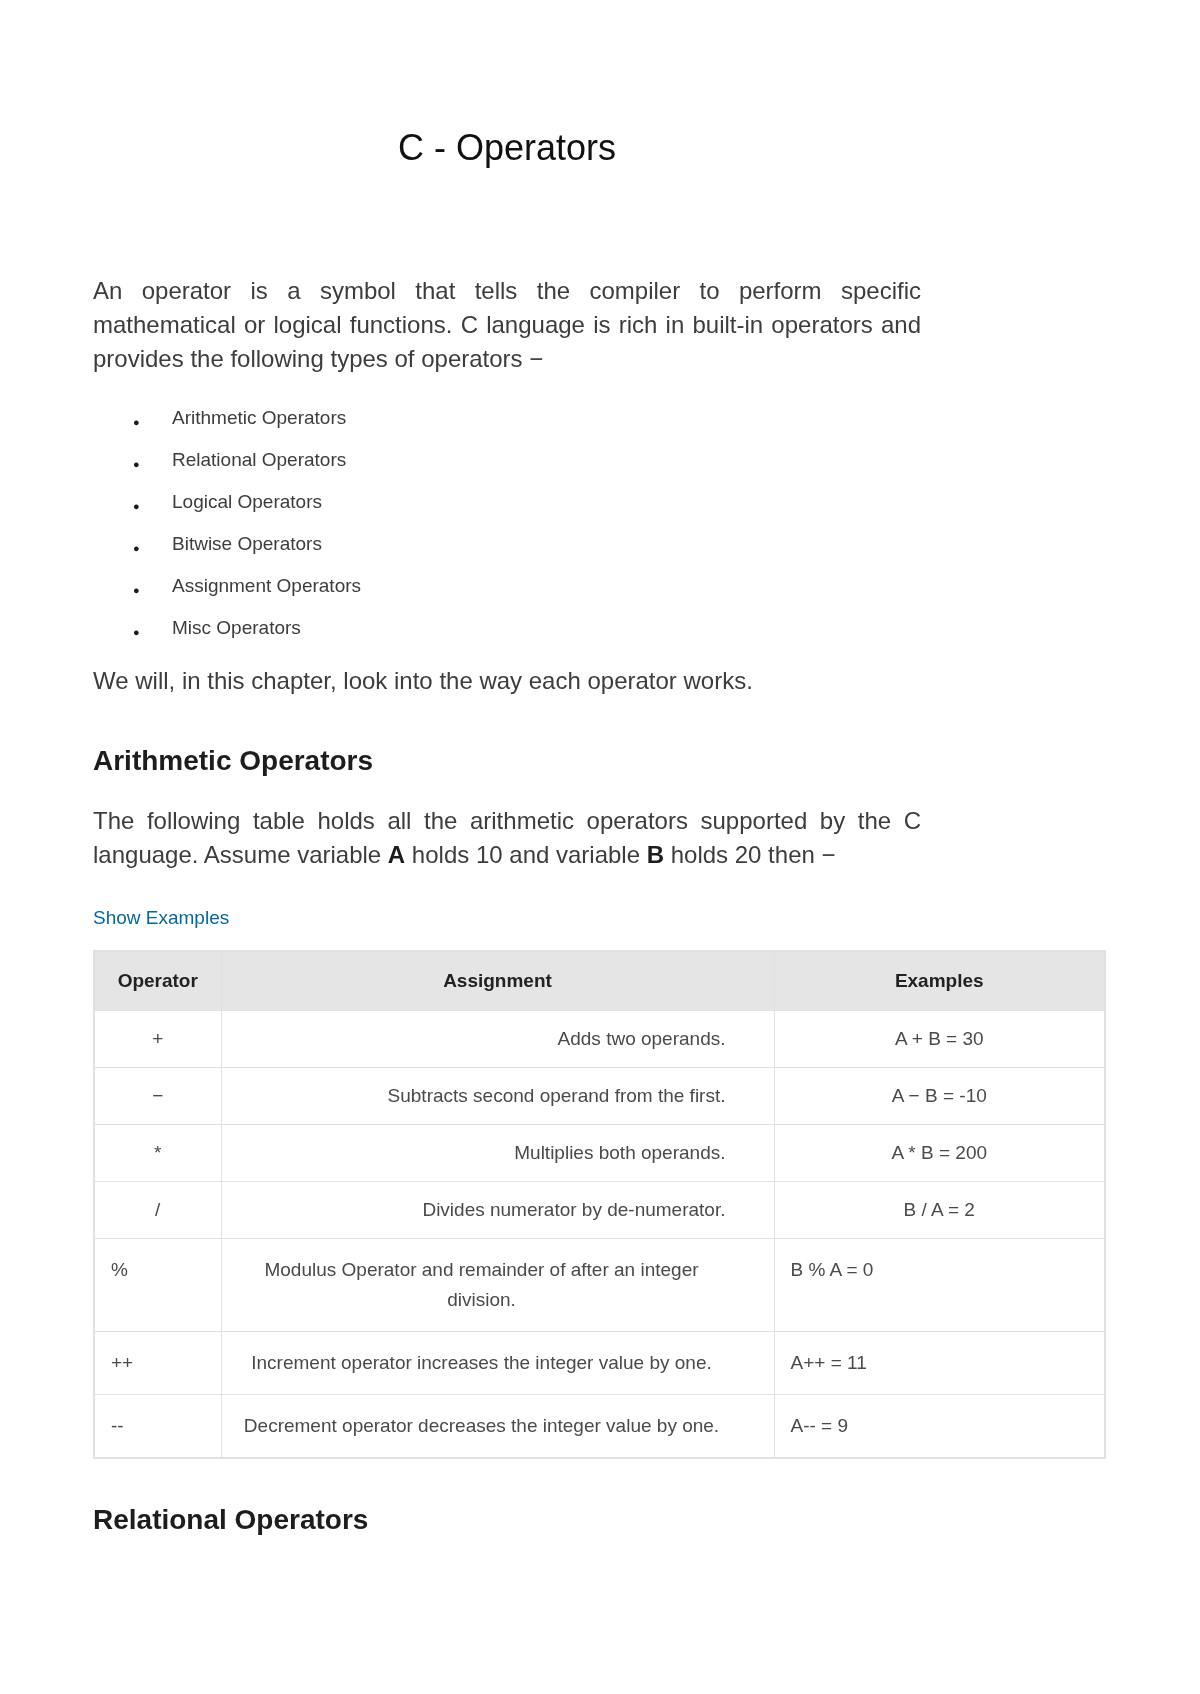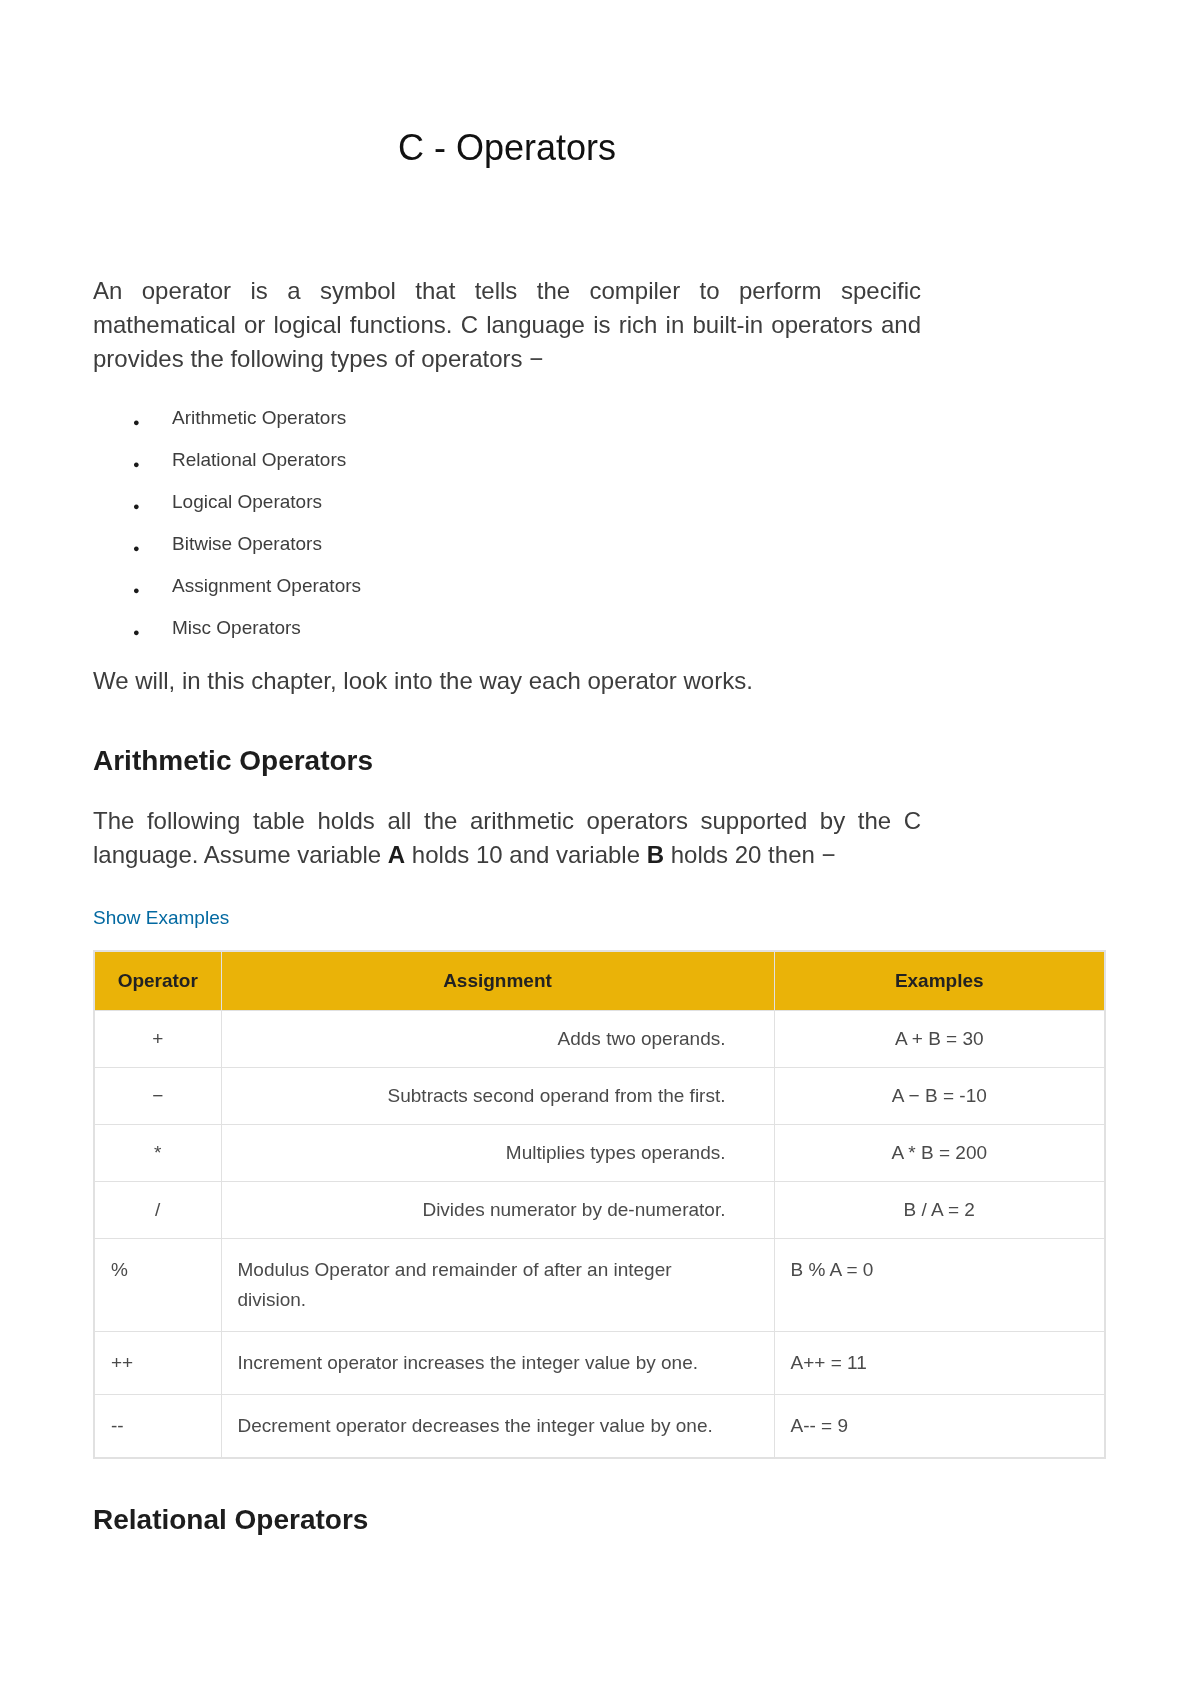--- a/index.html
+++ b/index.html
@@ -84,33 +84,33 @@
   .op-table col.c-description { width: 553px; }
   .op-table col.c-example { width: 331px; }
   .op-table th {
     border: 1px solid #e1e1e1;
     font-size: 19px;
     font-weight: 700;
     line-height: 30px;
     color: #222222;
     text-align: center;
     padding: 14px 16px;
-    background: #eab308;
+    background: #e5e5e5;
     margin-top: 32px;
   }
   .op-table td {
     border: 1px solid #e1e1e1;
     font-size: 19px;
     line-height: 30px;
     color: #4a4a4a;
     padding: 13px 16px;
     background: #ffffff;
   }
   .op-table td.desc-cell {
-    text-align: left;
+    text-align: center;
     padding-right: 48px;
   }
   .row-center td { text-align: center; vertical-align: middle; }
   .row-center td.desc-cell { text-align: right; }
   .row-left td {
     text-align: left;
     vertical-align: top;
     padding-top: 16px;
     padding-bottom: 16px;
   }
@@ -161,21 +161,21 @@
         <td class="desc-cell">Adds two operands.</td>
         <td>A + B = 30</td>
       </tr>
       <tr class="row-center">
         <td>−</td>
         <td class="desc-cell">Subtracts second operand from the first.</td>
         <td>A − B = -10</td>
       </tr>
       <tr class="row-center">
         <td>*</td>
-        <td class="desc-cell">Multiplies types operands.</td>
+        <td class="desc-cell">Multiplies both operands.</td>
         <td>A * B = 200</td>
       </tr>
       <tr class="row-center">
         <td>/</td>
         <td class="desc-cell">Divides numerator by de-numerator.</td>
         <td>B / A = 2</td>
       </tr>
       <tr class="row-left">
         <td>%</td>
         <td class="desc-cell">Modulus Operator and remainder of after an integer division.</td>

